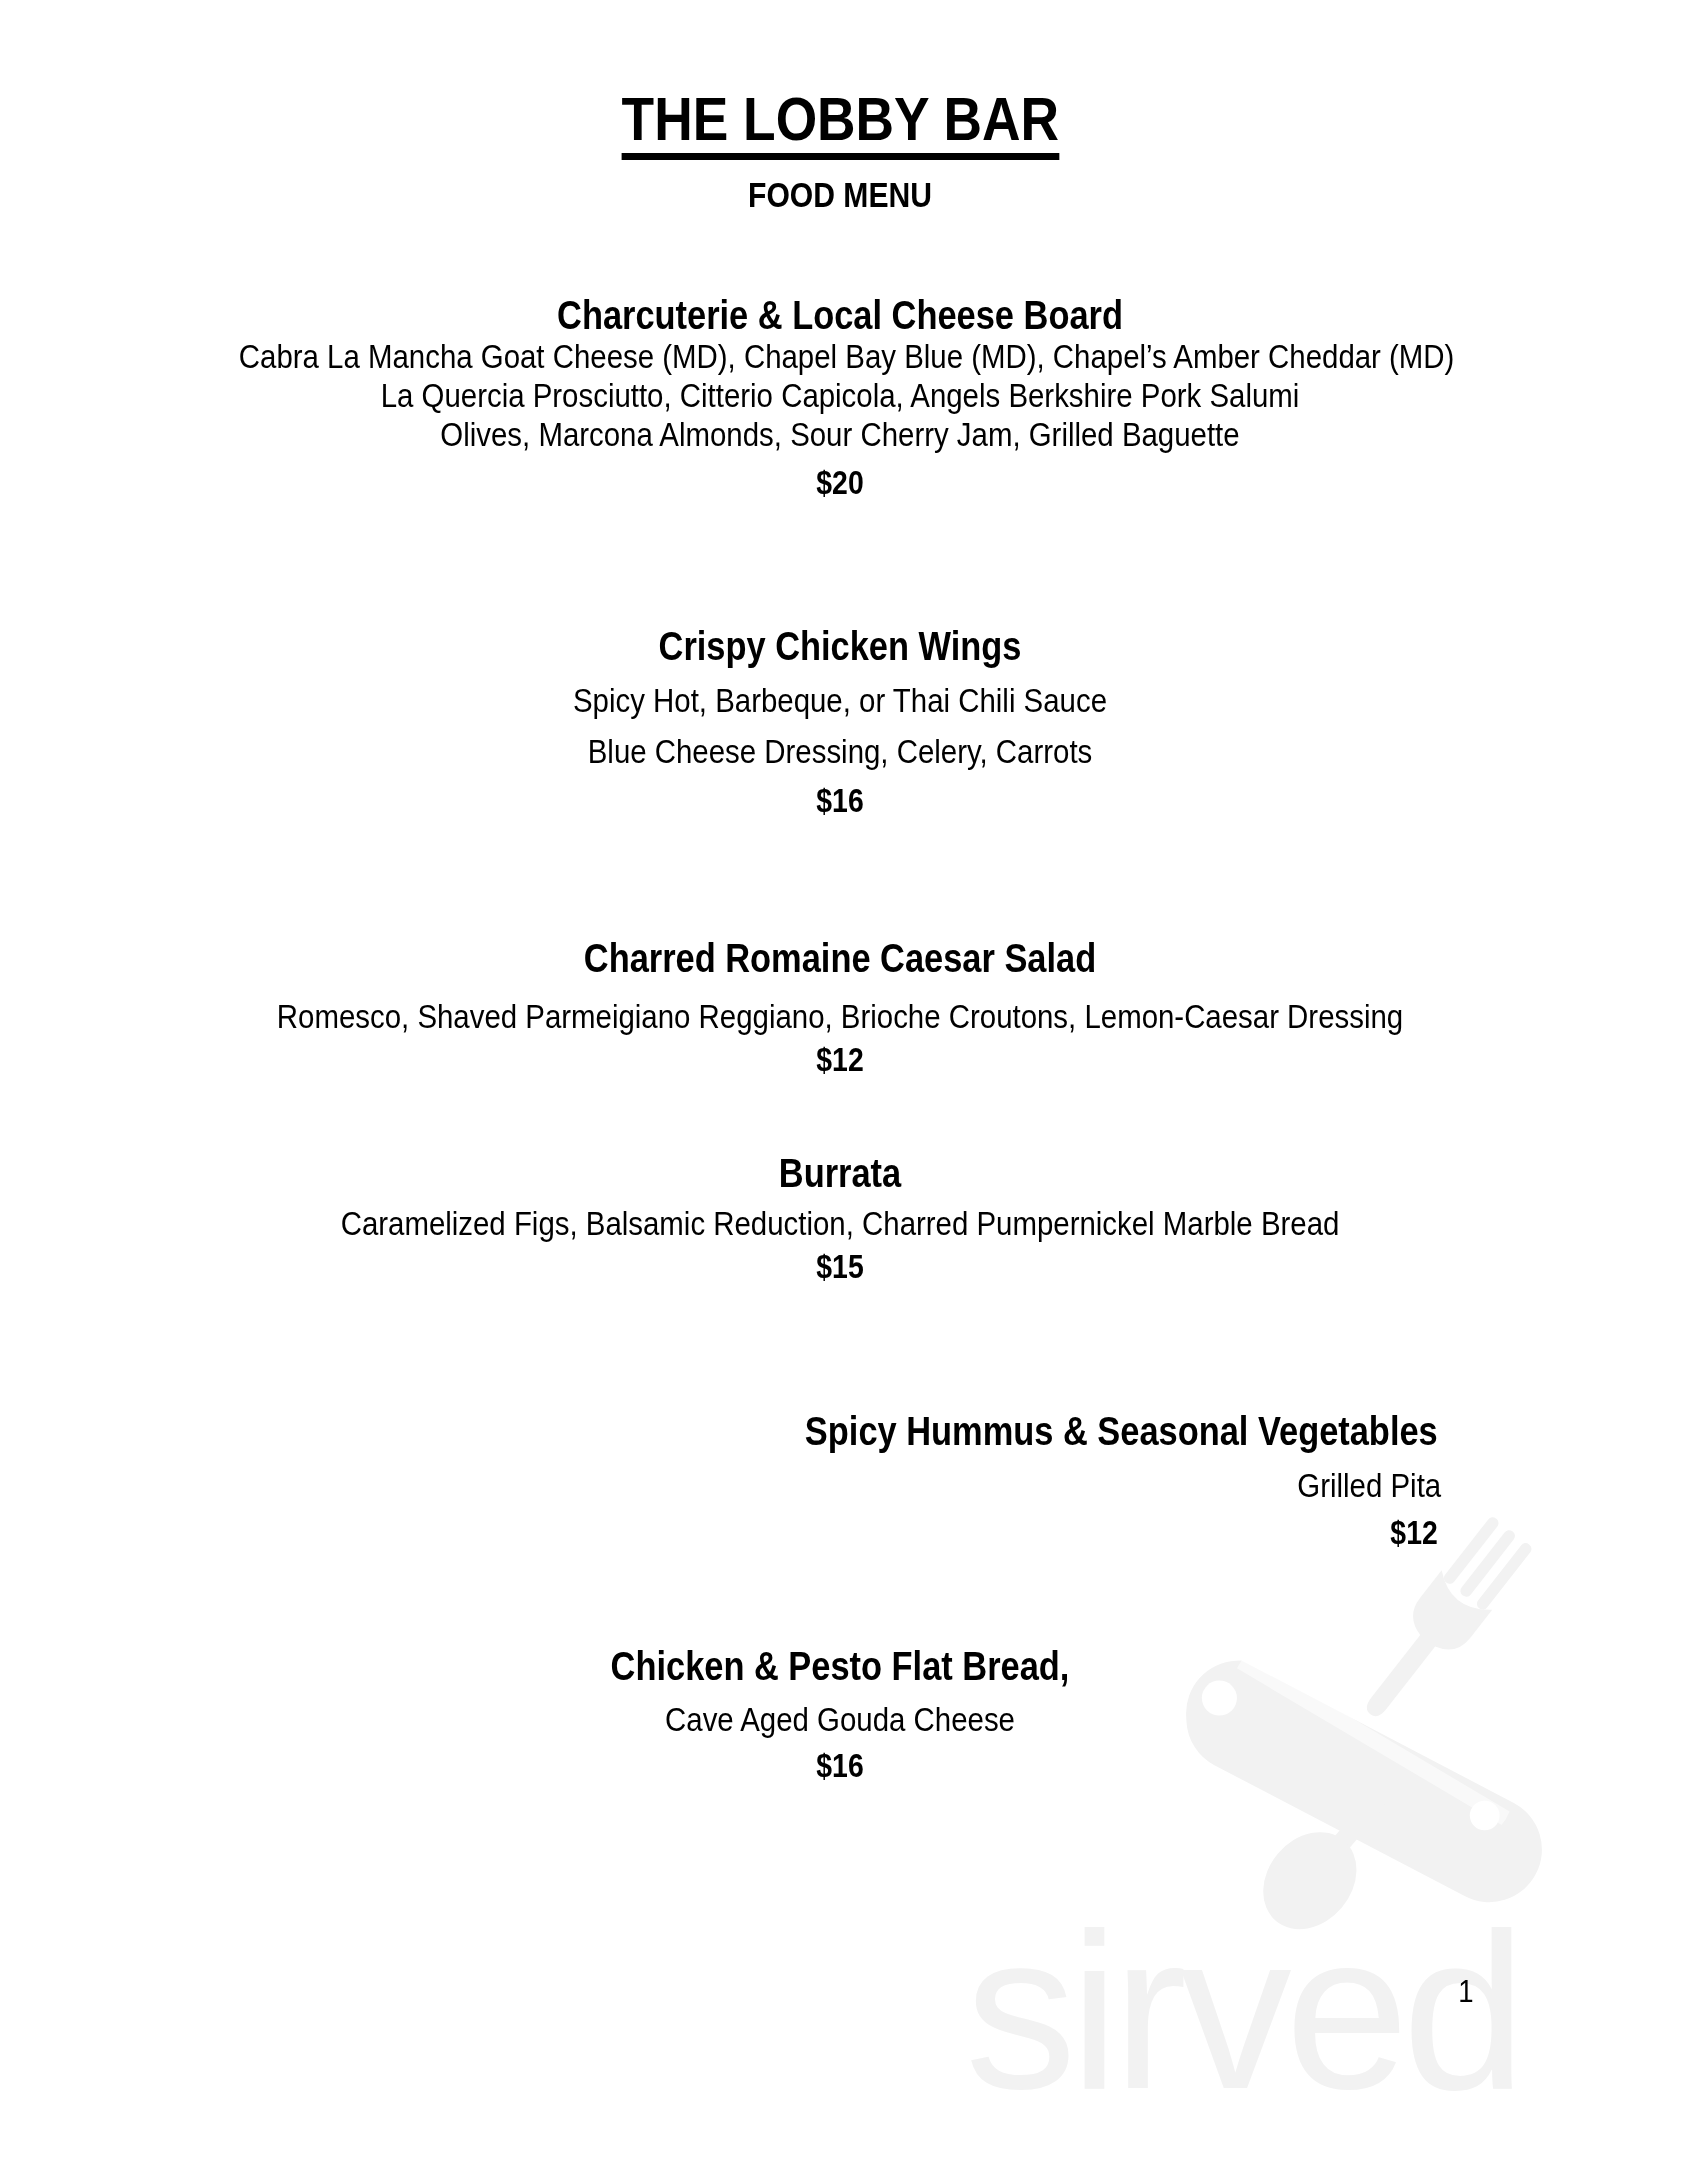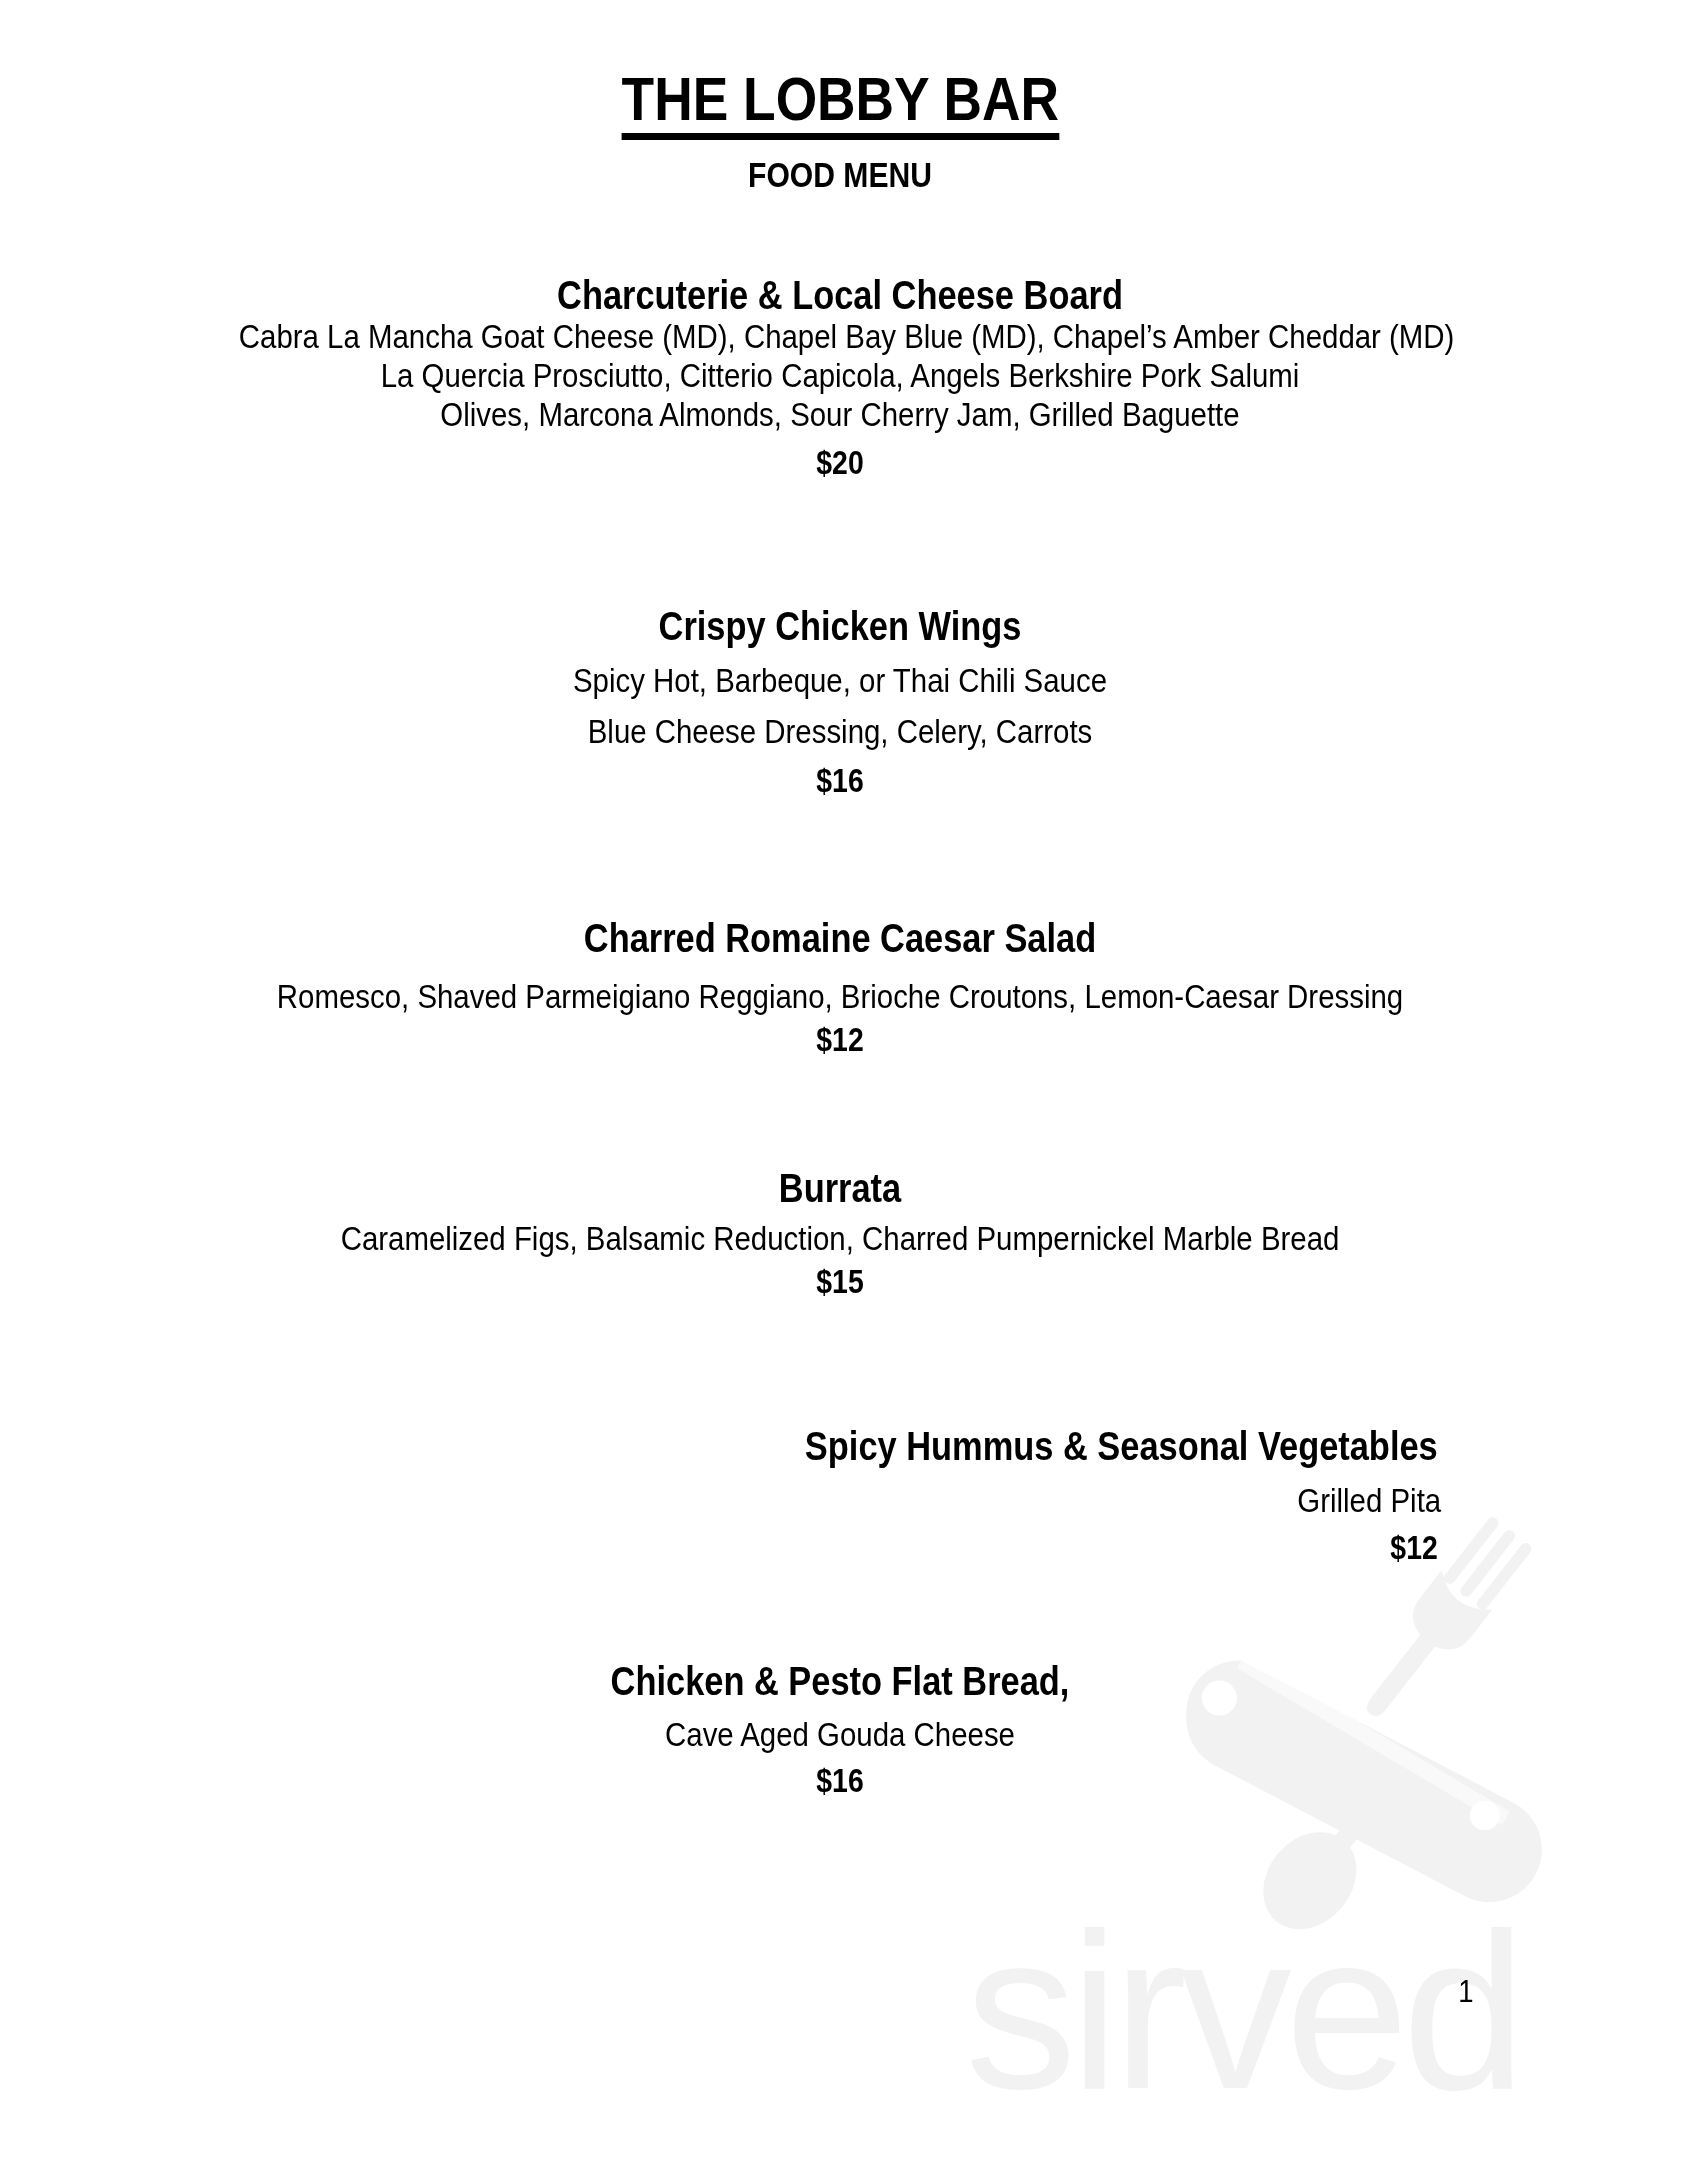--- a/index.html
+++ b/index.html
@@ -46,21 +46,21 @@
     pointer-events: none;
     white-space: nowrap;
   }
 
   
   .content {
     position: relative;
     z-index: 2;
     width: 1390px;
     margin: 0 auto 0 145px;
-    padding-top: 68px;
+    padding-top: 88px;
     text-align: center;
   }
 
   
   .masthead { text-align: center; }
 
   .menu-title {
     display: inline-block;
     font-size: 62px;
     font-weight: bold;
@@ -113,21 +113,21 @@
   .menu-item[data-idx="0"] .item-price { margin-top: 10.8px; }
 
   .menu-item[data-idx="1"] { margin-top: 123px; }
   .menu-item[data-idx="1"] .item-desc-line { margin-top: 12px; }
   .menu-item[data-idx="1"] .item-price { margin-top: 12px; }
 
   .menu-item[data-idx="2"] { margin-top: 116px; }
   .menu-item[data-idx="2"] .item-desc-line { margin-top: 16px; }
   .menu-item[data-idx="2"] .item-price { margin-top: 6.7px; }
 
-  .menu-item[data-idx="3"] { margin-top: 107px; }
+  .menu-item[data-idx="3"] { margin-top: 72px; }
   .menu-item[data-idx="3"] .item-desc-line { margin-top: 8px; }
   .menu-item[data-idx="3"] .item-price { margin-top: 6.7px; }
 
   .menu-item[data-idx="4"] { margin-top: 123px; text-align: right; }
   .menu-item[data-idx="4"] .item-desc-line { margin-top: 12px; }
   .menu-item[data-idx="4"] .item-price { margin-top: 10.8px; }
 
   .menu-item[data-idx="5"] { margin-top: 92px; }
   .menu-item[data-idx="5"] .item-desc-line { margin-top: 10.8px; }
   .menu-item[data-idx="5"] .item-price { margin-top: 9.4px; }

